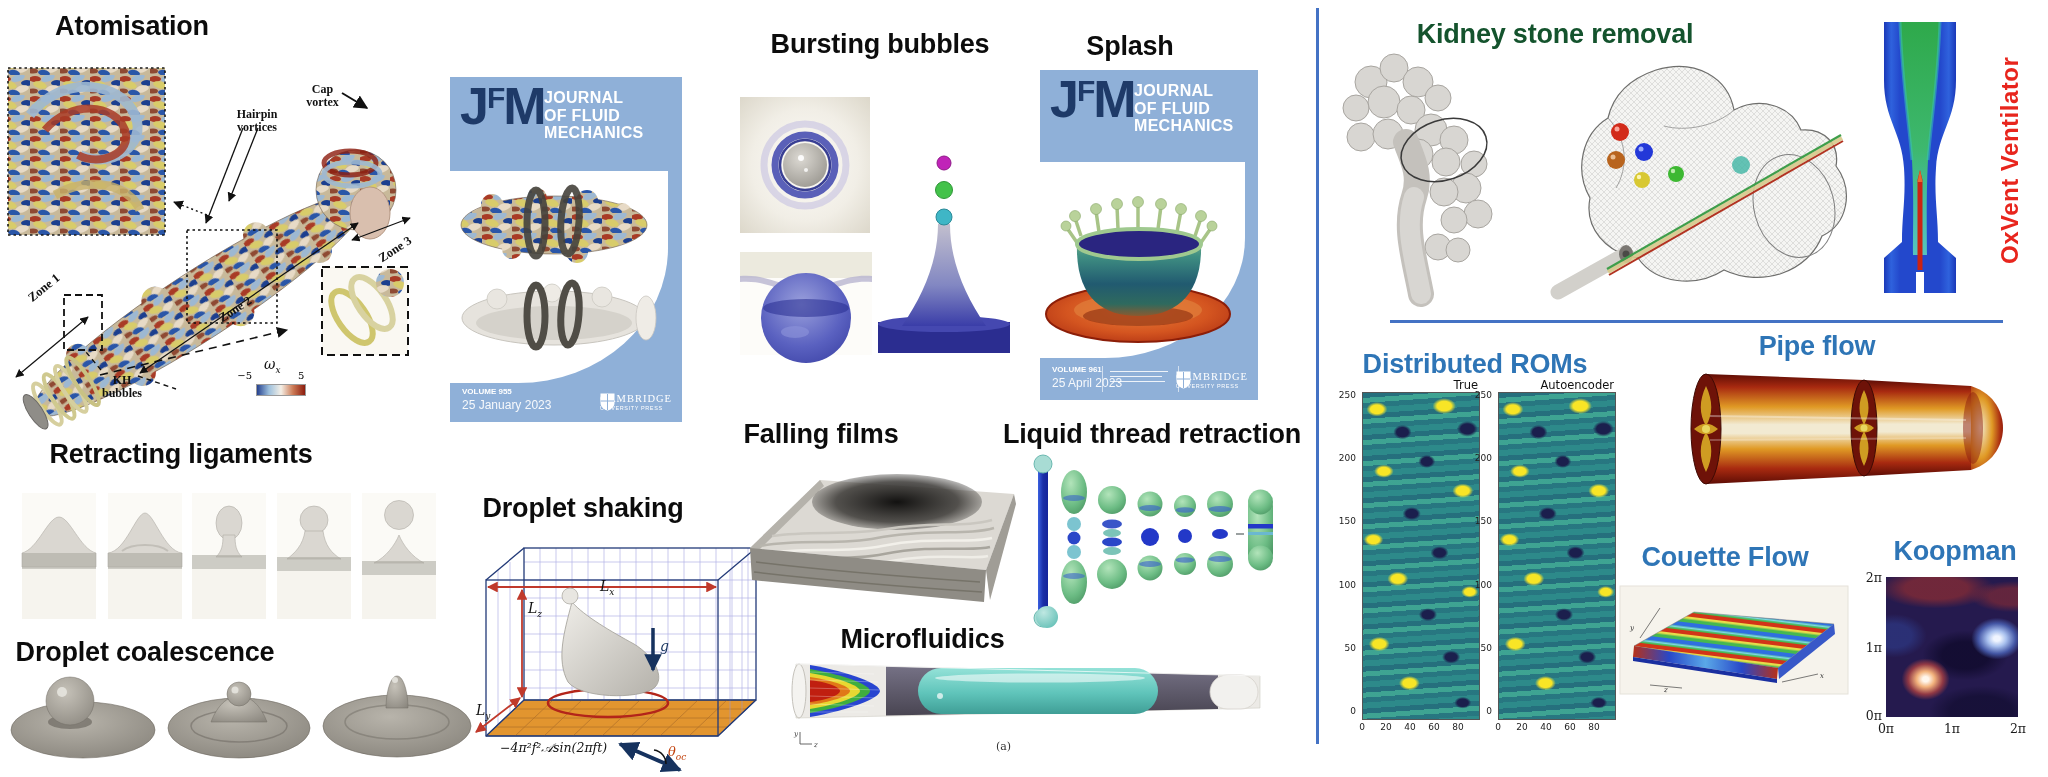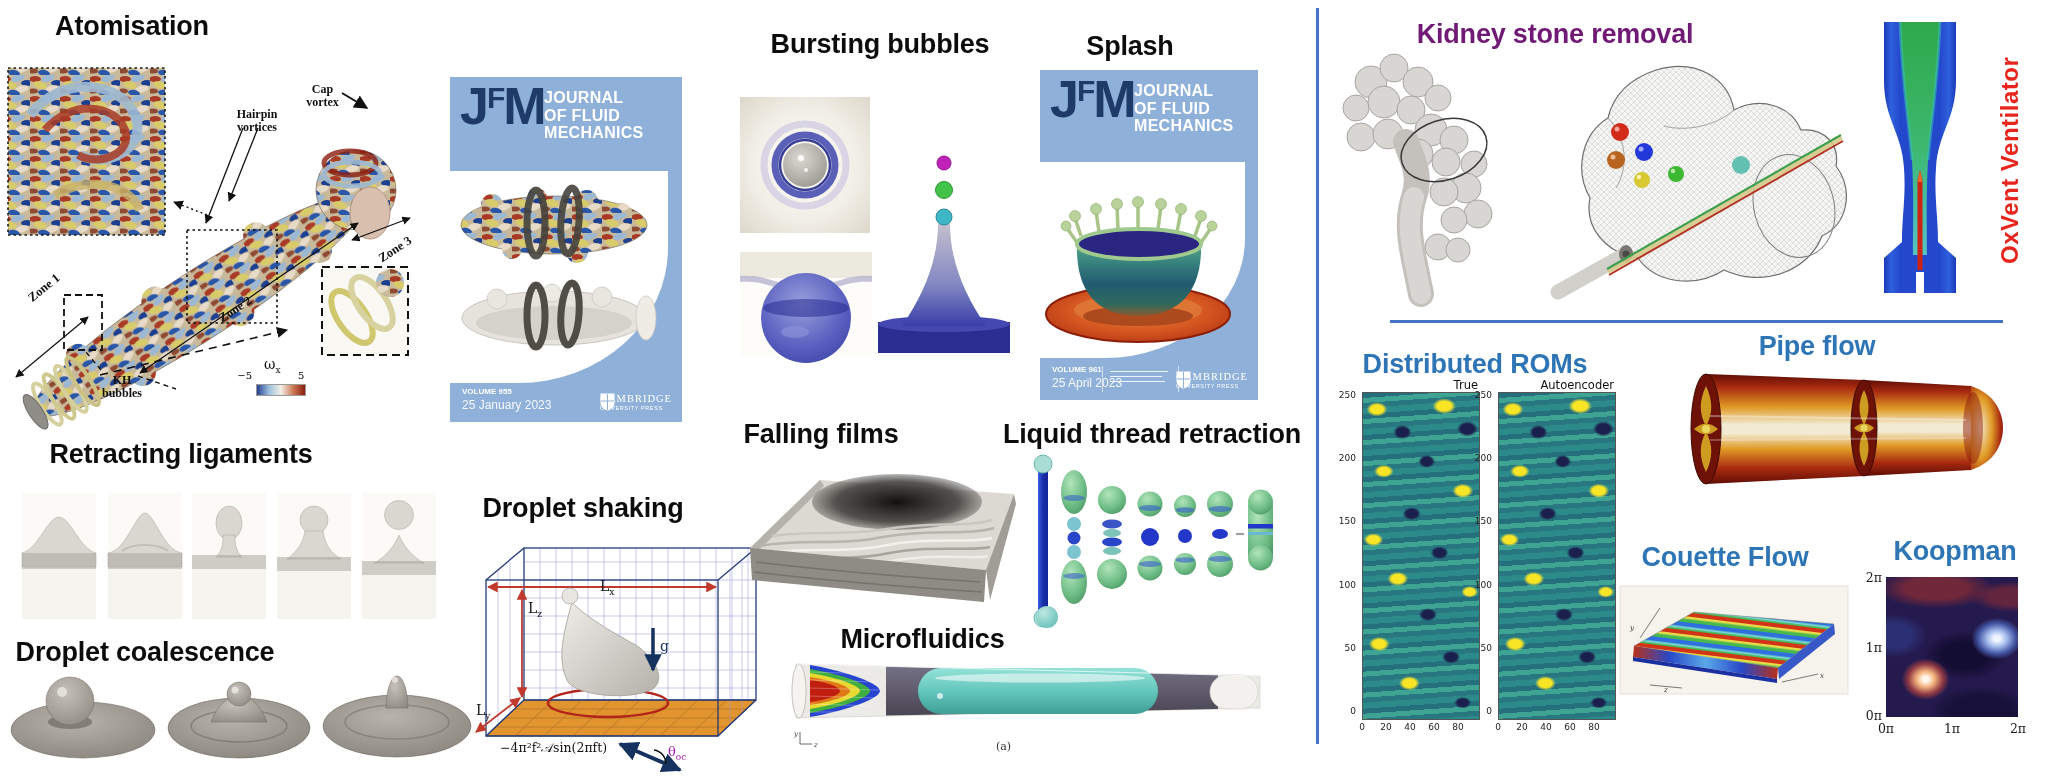--- a/index.html
+++ b/index.html
@@ -2,27 +2,27 @@
 <html><head>
 <meta charset="utf-8">
 <style>
   html,body{margin:0;padding:0;background:#ffffff;}
   #canvas{position:relative;width:2048px;height:777px;background:#ffffff;overflow:hidden;
           font-family:"Liberation Sans",sans-serif;}
   .abs{position:absolute;}
   .h{position:absolute;font-family:"Liberation Sans",sans-serif;font-weight:bold;text-align:center;
      font-size:27px;letter-spacing:-0.2px;line-height:1.05;}
   .hb{color:#0c0c0c;}
-  .hr{color:#701a75;}
+  .hr{color:#14532d;}
   .hblue{color:#2e75b6;}
   .ann{position:absolute;font-family:"Liberation Serif",serif;font-weight:bold;font-size:12px;
        color:#111;text-align:center;white-space:pre-line;line-height:1.12;}
   .zone{position:absolute;font-family:"Liberation Serif",serif;font-weight:bold;font-size:12.5px;
         color:#111;transform-origin:left center;white-space:nowrap;}
-  .serifit{font-family:"DejaVu Serif",serif;}
+  .serifit{font-family:"DejaVu Serif",serif;font-style:italic;}
   
   .cover{position:absolute;background:#8fb0d8;}
   .cover .logo{position:absolute;left:10px;top:8px;display:flex;align-items:flex-start;color:#1e3a68;
                font-weight:bold;line-height:0.82;letter-spacing:-2px;}
   .cover .logo .big{font-size:52px;}
   .cover .logo .small{font-size:30px;padding-top:1px;}
   .cover .jname{position:absolute;left:94px;top:12px;color:#ffffff;font-weight:bold;font-size:16px;
                 line-height:1.1;letter-spacing:0.3px;white-space:pre-line;}
   .cover .white{position:absolute;background:#ffffff;}
   .cover .vol{position:absolute;left:12px;bottom:10px;color:#ffffff;}
@@ -489,21 +489,21 @@
     <circle cx="102" cy="56" r="8" fill="#e8e6e1" stroke="#b0ada6" stroke-width="0.8"></circle>
     <line x1="185" y1="88" x2="185" y2="130" stroke="#16325e" stroke-width="3.5" marker-end="url(#nah)"></line>
     <line x1="152" y1="204" x2="212" y2="230" stroke="#16325e" stroke-width="4" marker-start="url(#nah)" marker-end="url(#nah)"></line>
     <path d="M186,210 A14,14 0 0 1 198,224" fill="none" stroke="#111" stroke-width="1.5"></path>
   </svg>
   <div class="abs serifit" style="left:600px;top:578px;font-size:14px;color:#111"><span>L</span><sub style="font-size:9px">x</sub></div>
   <div class="abs serifit" style="left:528px;top:600px;font-size:14px;color:#111"><span>L</span><sub style="font-size:9px">z</sub></div>
   <div class="abs serifit" style="left:476px;top:702px;font-size:14px;color:#111"><span>L</span><sub style="font-size:9px">y</sub></div>
   <div class="abs serifit" style="left:660px;top:638px;font-size:14px;color:#16325e">g</div>
   <div class="abs serifit" style="left:500px;top:740px;font-size:12.5px;color:#111">−4π²f²𝒜sin(2πft)</div>
-  <div class="abs serifit" style="left:668px;top:744px;font-size:13px;color:#a21caf"><span>θ</span><sub style="font-size:9px">oc</sub></div>
+  <div class="abs serifit" style="left:668px;top:744px;font-size:13px;color:#c2410c"><span>θ</span><sub style="font-size:9px">oc</sub></div>
 
   <svg style="left:742px;top:450px" width="295" height="165" viewBox="0 0 295 165">
     <defs>
         <radialGradient id="filmdark" cx="50%" cy="50%" r="60%">
       <stop offset="0%" stop-color="#121110"></stop>
           <stop offset="60%" stop-color="#3a3835" stop-opacity=".85"></stop>
       <stop offset="100%" stop-color="#3a3835" stop-opacity="0"></stop>
         </radialGradient>
       </defs>
     <polygon points="8,98 78,30 272,44 244,120" fill="#dcd9d3"></polygon>

